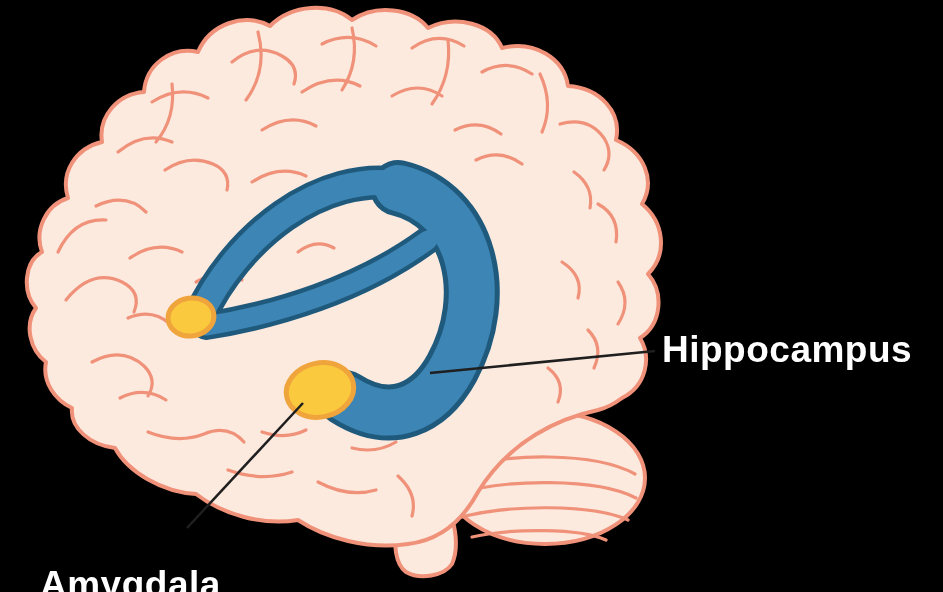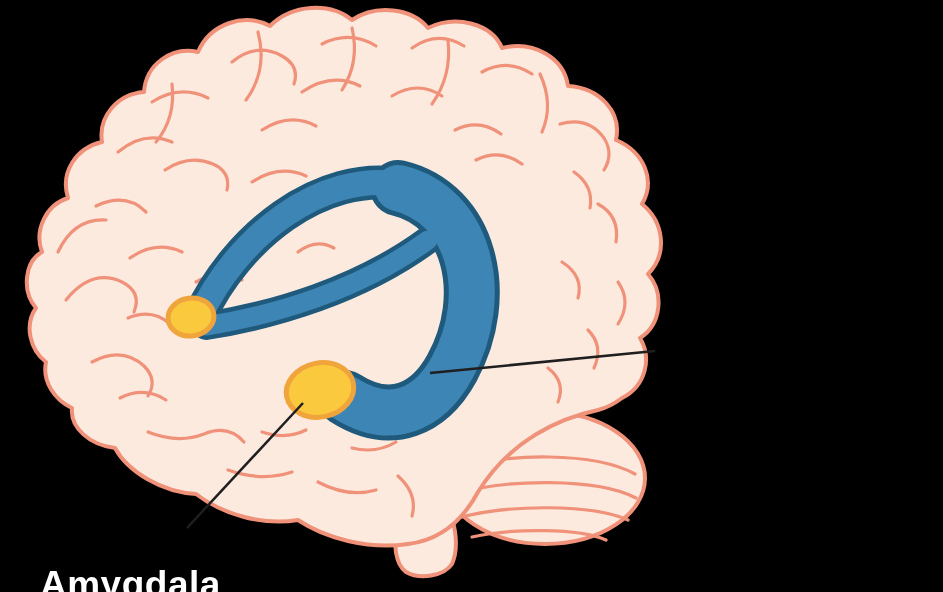--- a/index.html
+++ b/index.html
@@ -172,16 +172,17 @@
       <ellipse class="amygdala-shape" cx="191" cy="317" rx="23" ry="19" transform="rotate(-8 191 317)"></ellipse>
       <ellipse class="amygdala-shape" cx="320" cy="390" rx="34" ry="27" transform="rotate(-12 320 390)"></ellipse>
     </g>
 
     <g>
       <line class="leader" x1="655" y1="351" x2="430" y2="373"></line>
       <line class="leader" x1="187" y1="528" x2="303" y2="403"></line>
     </g>
   </svg>
 
+  <div class="label label-hippocampus">Hippocampus</div>
 
   <div class="label label-amygdala">Amygdala</div>
 
 </div>
 
 </body></html>

